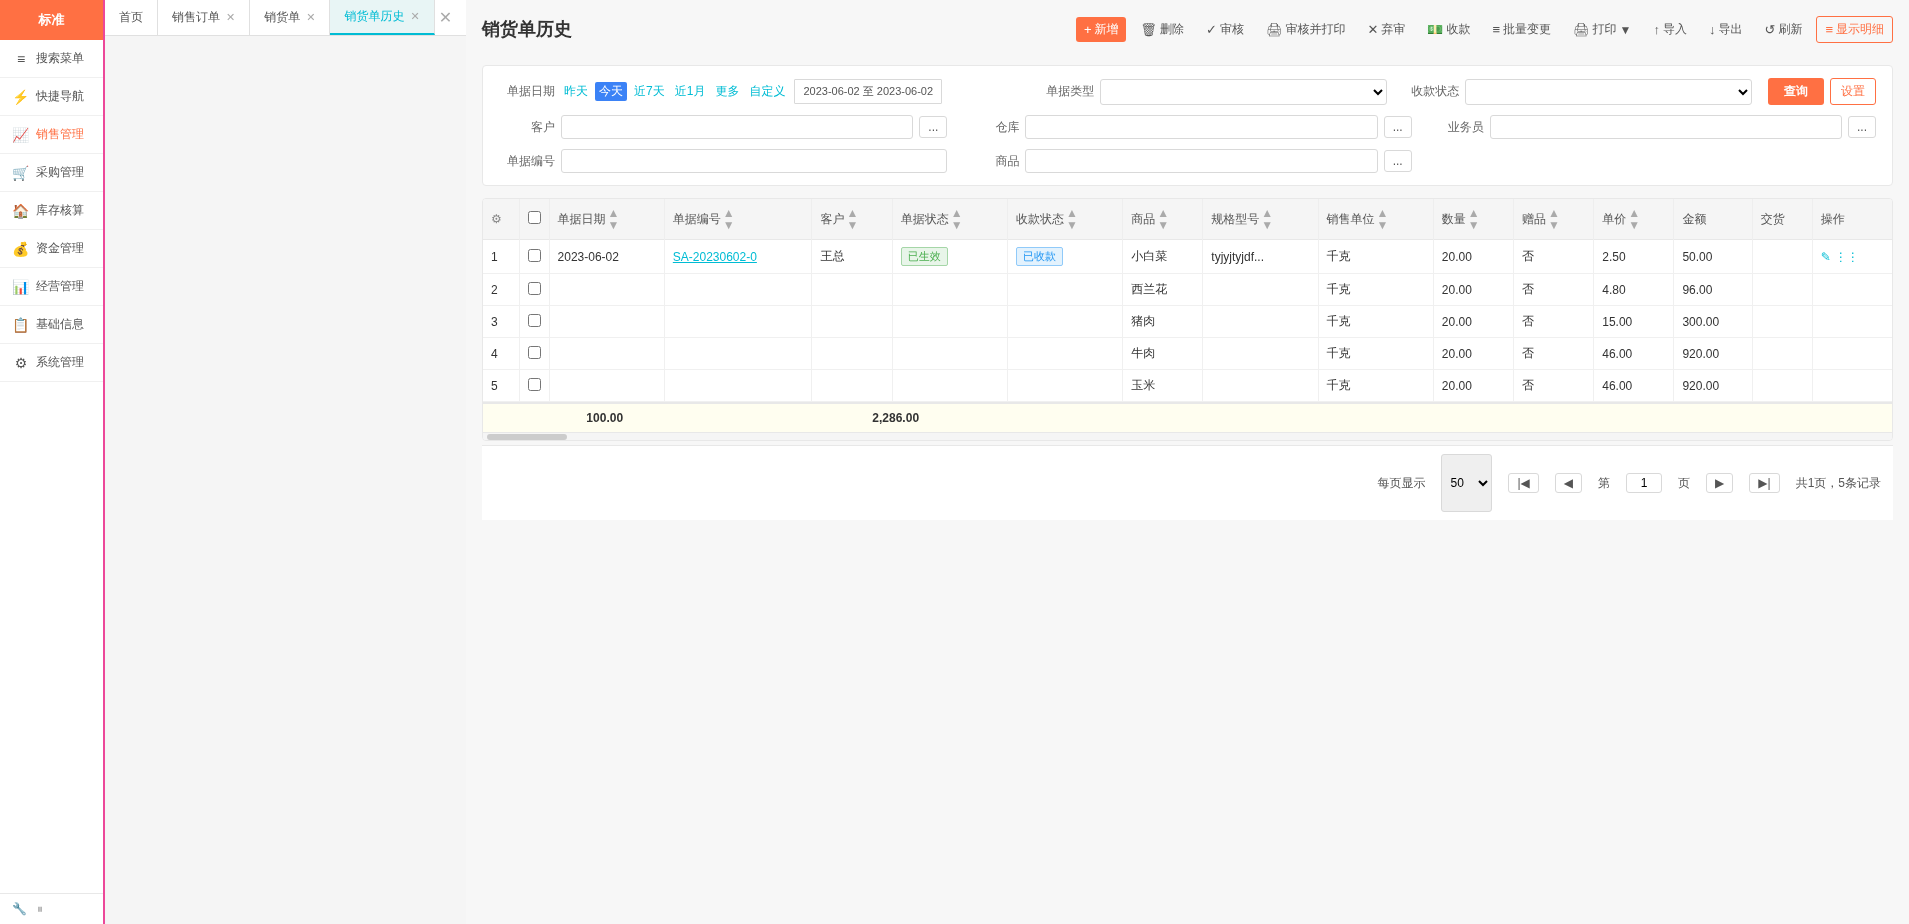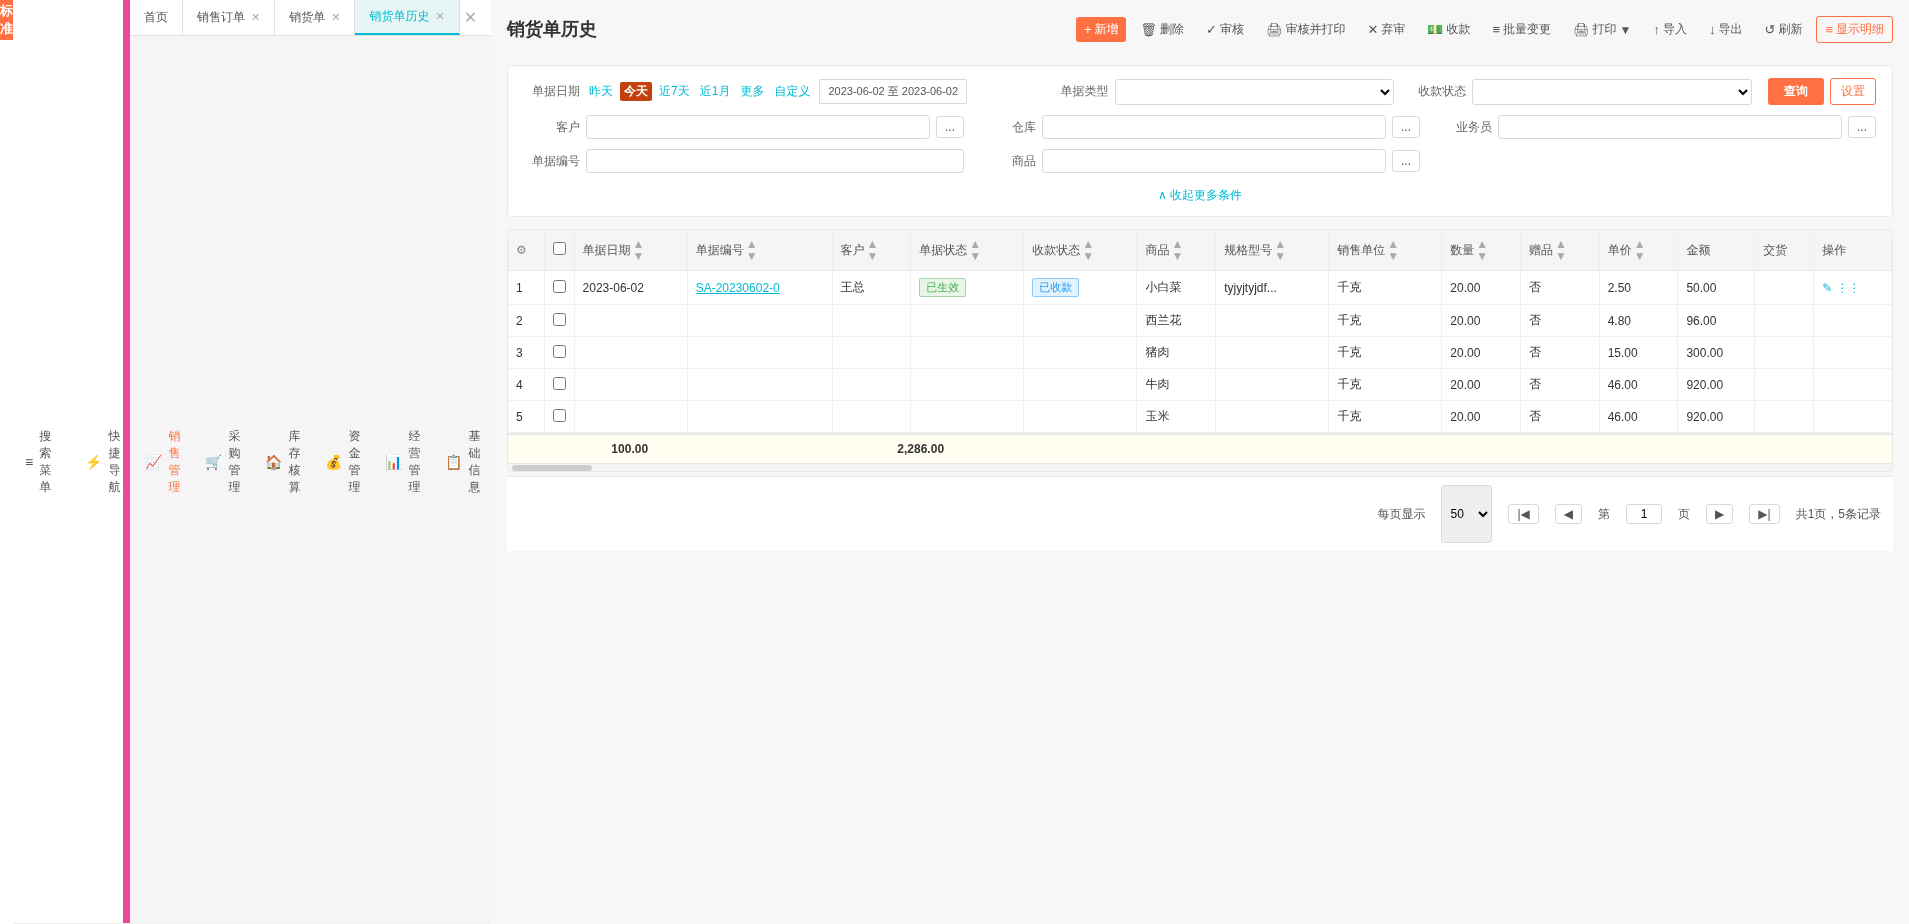--- a/index.html
+++ b/index.html
@@ -1,24 +1,24 @@
 <!DOCTYPE html>
 <html><head>
   <meta charset="utf-8">
   <style>
     * { box-sizing: border-box; margin: 0; padding: 0; font-family: 'Microsoft YaHei', Arial, sans-serif; font-size: 12px; }
     body { display: flex; height: 924px; overflow: hidden; background: #f5f5f5; }
 
     
     .sidebar {
-      width: 130px;
-      background: #fff;
-      border-right: 7px solid #ec4899;
-      display: flex;
-      flex-direction: row;
+      width: 105px;
+      background: #fff;
+      border-right: 2px solid #ec4899;
+      display: flex;
+      flex-direction: column;
       height: 100%;
       flex-shrink: 0;
     }
     .sidebar-logo {
       height: 40px;
       background: #ff7043;
       display: flex;
       align-items: center;
       justify-content: center;
       color: #fff;
@@ -174,25 +174,24 @@
       align-items: center;
       gap: 4px;
       font-size: 11px;
     }
     .date-shortcut {
       color: #00bcd4;
       cursor: pointer;
       padding: 1px 3px;
     }
     .date-shortcut.active {
-      background: #c2410c;
+      background: #3b82f6;
       color: #fff;
       border-radius: 2px;
       padding: 1px 4px;
-      font-weight: bold;
     }
     .date-range {
       display: flex;
       align-items: center;
       gap: 4px;
       border: 1px solid #d9d9d9;
       border-radius: 1px;
       padding: 4px 8px;
       background: #fff;
     }
@@ -523,24 +522,20 @@
           <input class="filter-input" type="text" style="flex: 1 1 0%;">
         </div>
         <div class="filter-item">
           <span class="filter-label">商品</span>
           <input class="filter-input" type="text" style="flex: 1 1 0%;">
           <button class="ellipsis-btn">...</button>
         </div>
         <div style="flex:1;"></div>
       </div>
 
-      <div class="collapse-bar">
-        <span>∧</span>
-        <span>收起更多条件</span>
-      </div>
     </div>
 
     <div class="table-wrap">
       <table>
         <thead>
           <tr>
             <th style="width:36px;">
               <span class="th-gear">⚙</span>
             </th>
             <th style="width:30px;">

